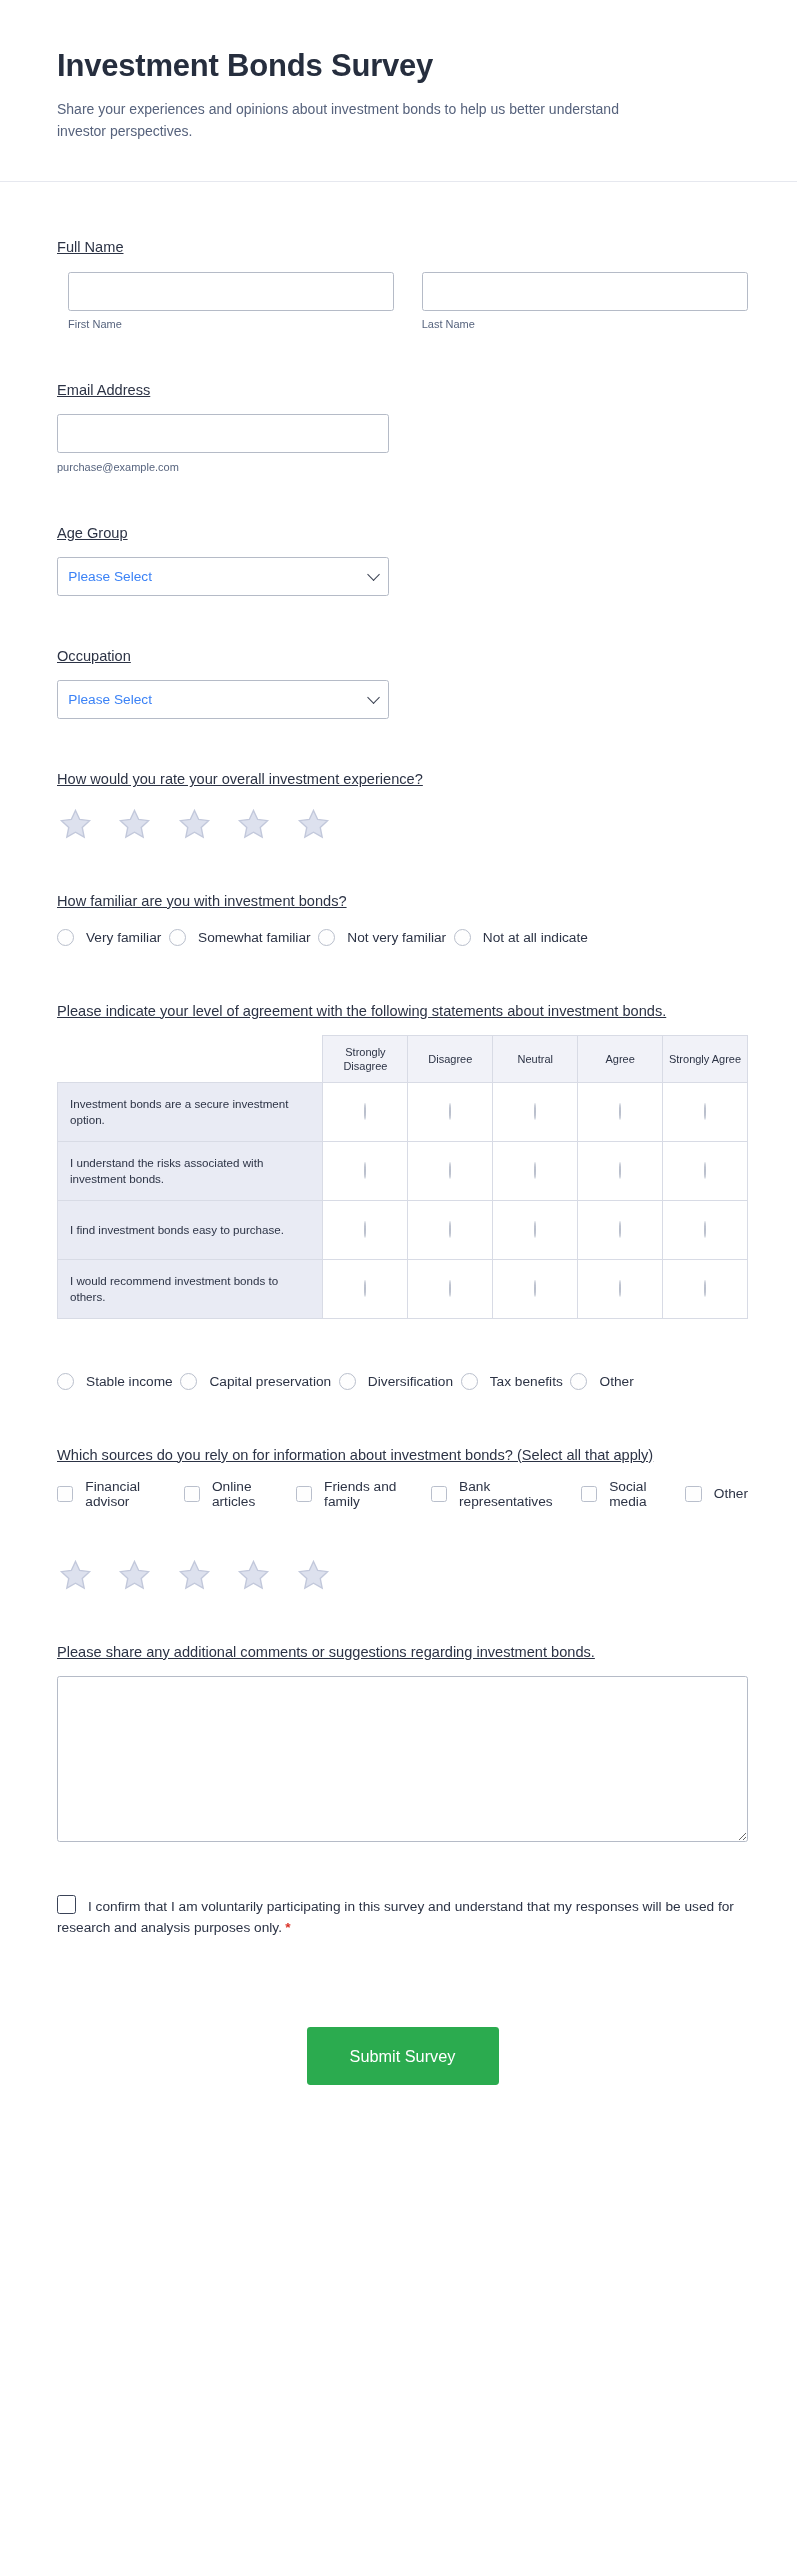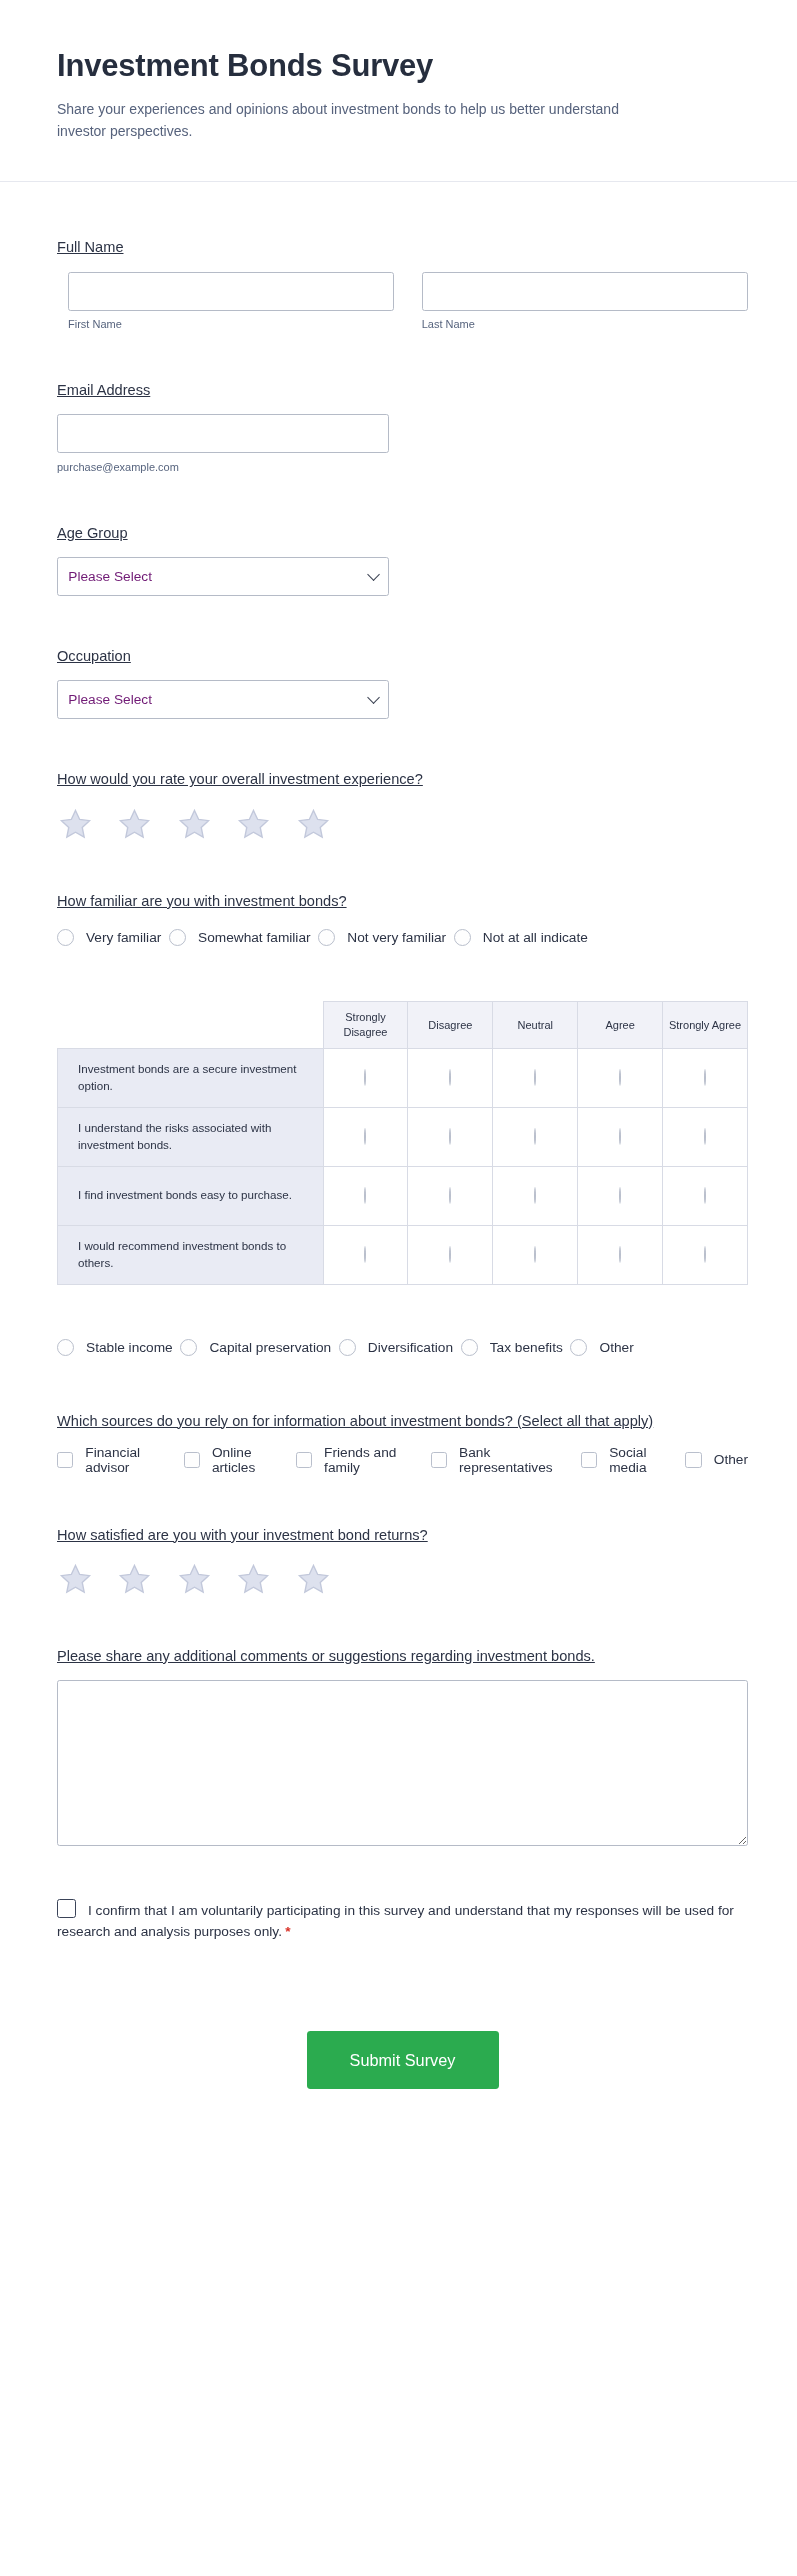--- a/index.html
+++ b/index.html
@@ -71,21 +71,21 @@
     height: 39px;
     border: 0.9px solid #b5bbc7;
     border-radius: 2.6px;
     background: #fff;
     display: flex;
     align-items: center;
     justify-content: space-between;
     padding: 0 12px 0 10.3px;
     cursor: pointer;
   }
-  .select .placeholder { font-size: 13.7px; color: #701a75; }
+  .select .placeholder { font-size: 13.7px; color: #3b82f6; }
   .chevron {
     width: 9.4px; height: 9.4px;
     border-right: 1.7px solid #3c4353;
     border-bottom: 1.7px solid #3c4353;
     transform: rotate(45deg) translateY(-2.6px);
   }
 
   
   .stars { display: flex; gap: 26.6px; margin-top: 17px; padding-left: 1.7px; }
   .star { width: 33px; height: 33px; cursor: pointer; }
@@ -127,21 +127,21 @@
     padding: 8.6px 5.1px;
     text-align: center;
     line-height: 1.3;
     width: 85px;
   }
   .matrix thead th.corner { background: #ffffff; border: none; border-bottom: 0.9px solid #d8dbe5; border-right: 0.9px solid #d8dbe5; width: 266px; }
   .matrix td.row-label {
     background: #e9ebf4;
     font-size: 11.6px;
     color: #2c3345;
-    padding: 12px 20px;
+    padding: 12px 12px;
     line-height: 1.4;
     width: 266px;
   }
   .matrix td.cell { background: #fff; text-align: center; height: 59px; }
   .matrix .radio { margin: 0 auto; width: 16.3px; height: 16.3px; }
 
   
   .comments-area {
     width: 691px;
     height: 166px;
@@ -281,20 +281,21 @@
           <span class="opt-text">Not very familiar</span>
         </div>
         <div class="opt">
           <span class="radio"></span>
           <span class="opt-text">Not at all indicate</span>
         </div>
       </div>
     </section>
 
     <section class="q">
+      <label class="q-label">Please indicate your level of agreement with the following statements about investment bonds.</label>
       <table class="matrix">
         <thead>
           <tr>
             <th class="corner"></th>
             <th>Strongly Disagree</th>
             <th>Disagree</th>
             <th>Neutral</th>
             <th>Agree</th>
             <th>Strongly Agree</th>
           </tr>
@@ -385,21 +386,20 @@
           <span class="opt-text">Social media</span>
         </div>
         <div class="opt">
           <span class="checkbox"></span>
           <span class="opt-text">Other</span>
         </div>
       </div>
     </section>
 
     <section class="q">
-      <label class="q-label">How satisfied are you with your investment bond returns?</label>
       <div class="stars">
         <span class="star">
             <svg viewBox="0 0 24 24">
               <path d="M12 1.8l3.05 6.55 7.15.85-5.3 4.9 1.42 7.05L12 17.6l-6.32 3.55 1.42-7.05-5.3-4.9 7.15-.85z" fill="#dde1ee" stroke="#c2c8db" stroke-width="1"></path>
             </svg>
           </span>
         <span class="star">
             <svg viewBox="0 0 24 24">
               <path d="M12 1.8l3.05 6.55 7.15.85-5.3 4.9 1.42 7.05L12 17.6l-6.32 3.55 1.42-7.05-5.3-4.9 7.15-.85z" fill="#dde1ee" stroke="#c2c8db" stroke-width="1"></path>
             </svg>

